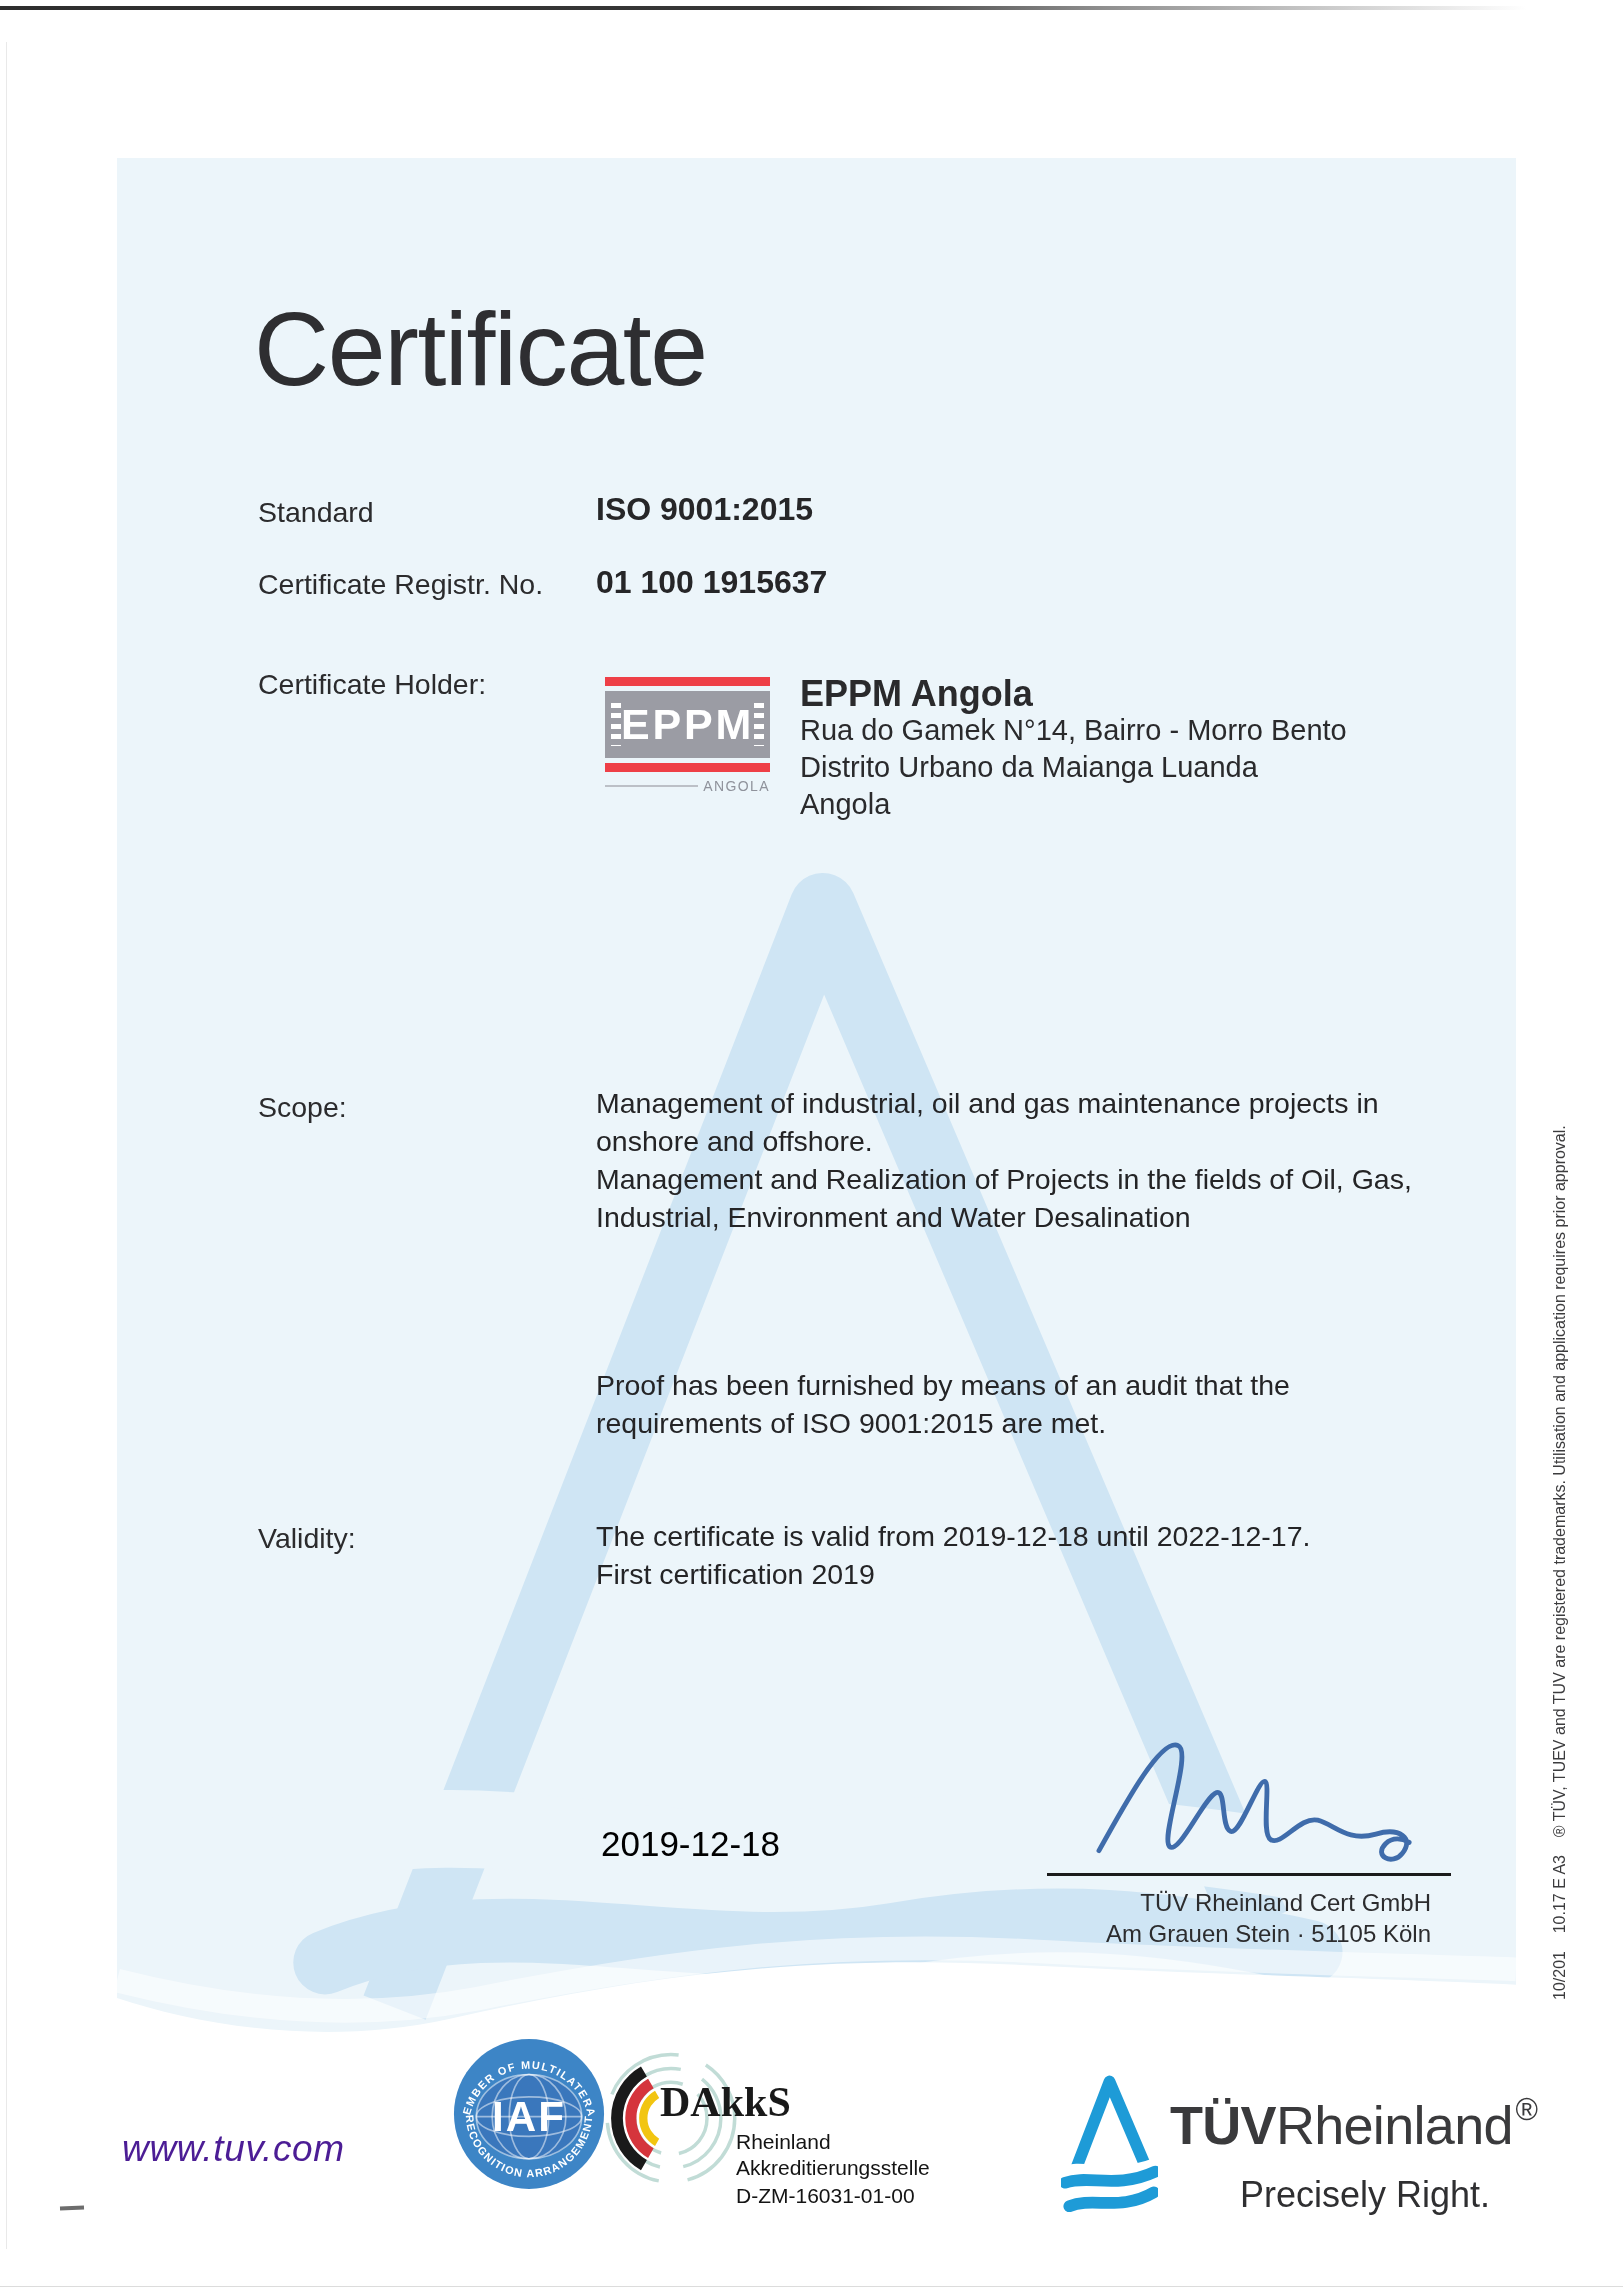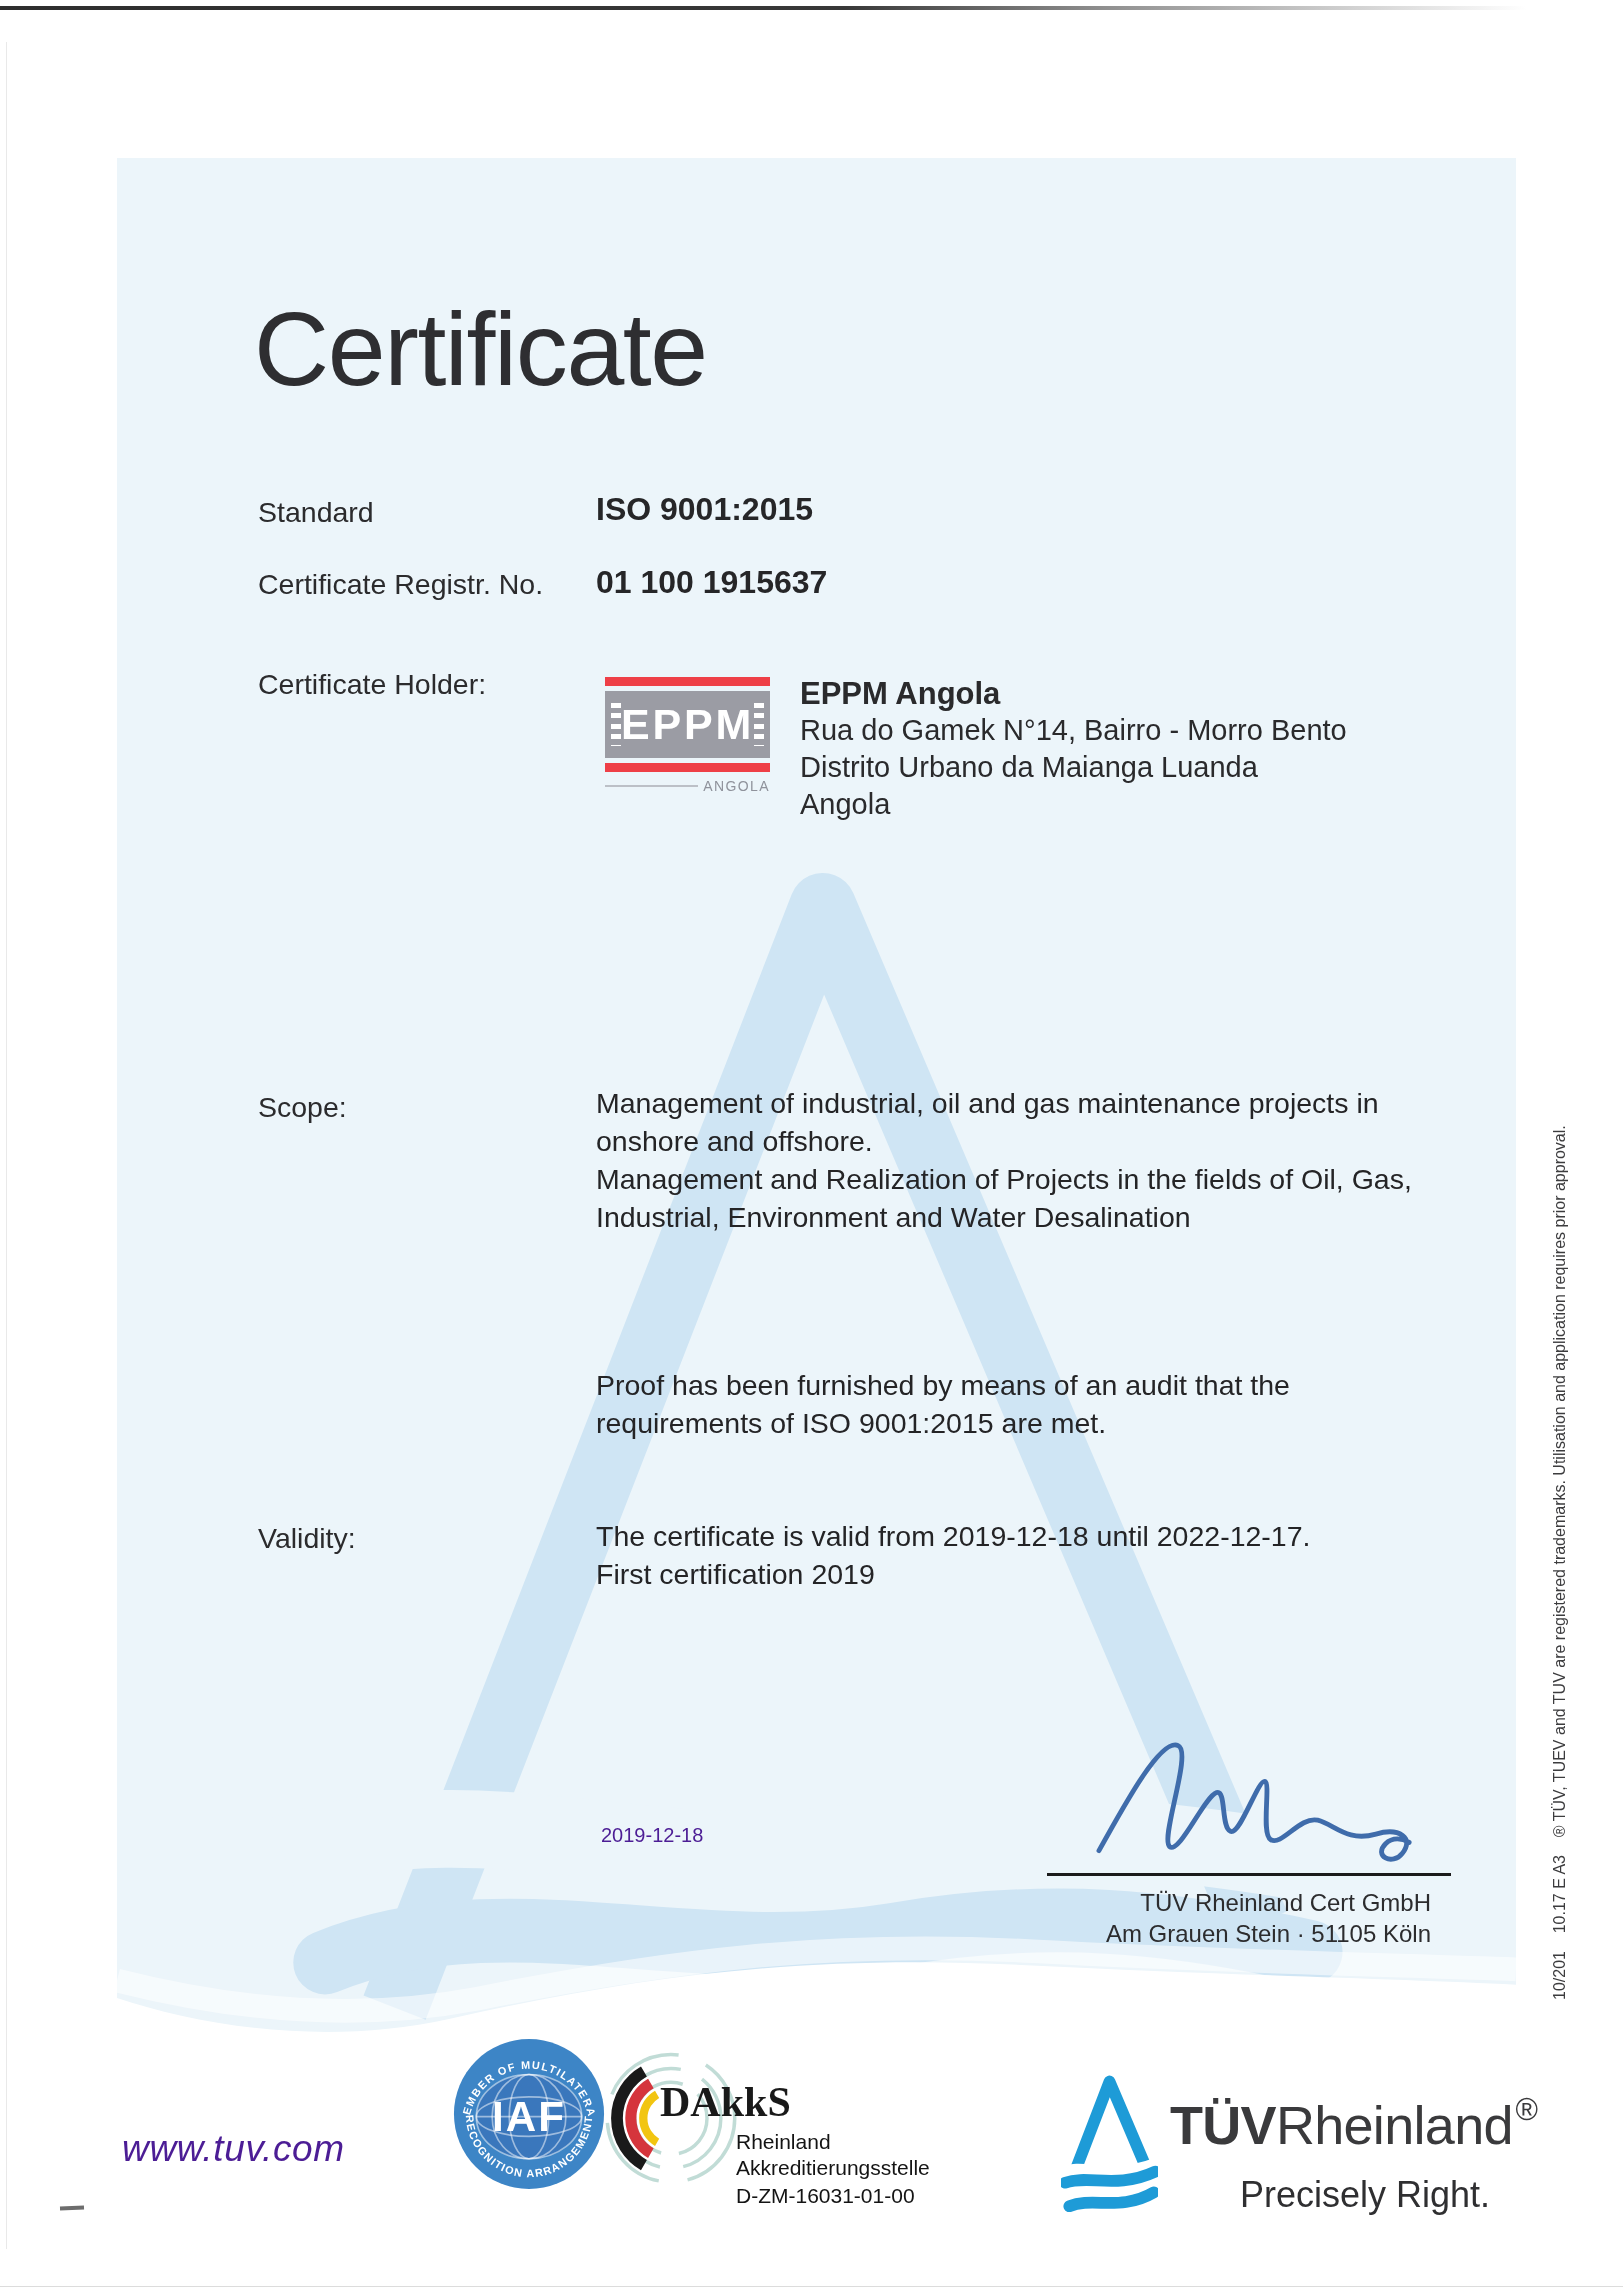--- a/index.html
+++ b/index.html
@@ -23,21 +23,21 @@
   
   .eppm{left:605px;top:677px;width:165px;}
   .eppm .bar{height:9px;background:#ee3f47;}
   .eppm .box{margin:4.9px 0;height:67px;background:#9b9ca4;display:flex;align-items:center;justify-content:center;padding:0 5.6px;box-sizing:border-box;}
   .eppm .stripes{width:18px;height:43px;background:repeating-linear-gradient(to bottom,#fff 0 4.9px,rgba(255,255,255,0) 4.9px 10.4px);}
   .eppm .word{color:#fff;font-weight:700;font-size:43px;letter-spacing:2.8px;}
   .eppm .foot{display:flex;align-items:center;margin-top:6.2px;}
   .eppm .rule{flex:1;height:1.4px;background:#bcc0c7;}
   .eppm .country{font-size:14px;color:#8f929b;letter-spacing:1.4px;margin-left:5.6px;}
   .holder-text{left:800px;top:675px;line-height:37px;}
-  .holder-text .name{font-size:31px;font-weight:700;}
+  .holder-text .name{font-size:36px;font-weight:700;}
   .holder-text .addr{font-size:29px;}
   
   .sig-line{left:1047px;top:1873px;width:404px;height:2.8px;background:#1b1b1b;}
   .issuer{left:937px;width:494px;text-align:right;font-size:24px;color:#2c2c2e;line-height:30.5px;}
   
   .side-note{left:1551px;top:2000px;width:868px;font-size:16px;color:#3c3c3e;
     transform:rotate(-90deg);transform-origin:0 0;white-space:nowrap;}
   
   .website{left:122px;top:2128px;font-size:37px;color:#4c1d95;letter-spacing:0.7px;font-style:italic;}
   .dakks-name{left:660px;top:2078px;font-size:42px;font-weight:700;color:#191919;
@@ -113,21 +113,21 @@
     <div>Proof has been furnished by means of an audit that the</div>
     <div>requirements of ISO 9001:2015 are met.</div>
   </div>
 
   <div class="abs label" style="left:258px;top:1522px">Validity:</div>
   <div class="abs body-text" style="left:596px;top:1517px">
     <div>The certificate is valid from 2019-12-18 until 2022-12-17.</div>
     <div>First certification 2019</div>
   </div>
 
-  <div class="abs" style="left:601px;top:1824px;font-size:20px;color:#4c1d95">2019-12-18</div>
+  <div class="abs" style="left:601px;top:1824px;font-size:35px;color:#000000">2019-12-18</div>
 
   <svg class="abs" style="left:1079px;top:1715px" width="375" height="180" viewBox="0 0 540 260">
     <path d="M28,196 C70,120 118,34 142,44 C164,52 116,178 130,190 C144,202 180,118 198,112
              C212,108 204,162 218,168 C232,174 258,92 268,96 C276,100 262,172 276,180
              C292,190 318,146 344,152 C368,158 386,184 428,172 C462,162 484,178 466,200
              C452,218 424,204 442,186 C452,176 466,178 476,184" fill="none" stroke="#3f6cab" stroke-width="7" stroke-linecap="round"></path>
   </svg>
   <div class="abs sig-line"></div>
 
   <div class="abs issuer" style="top:1888px">TÜV Rheinland Cert GmbH</div>

